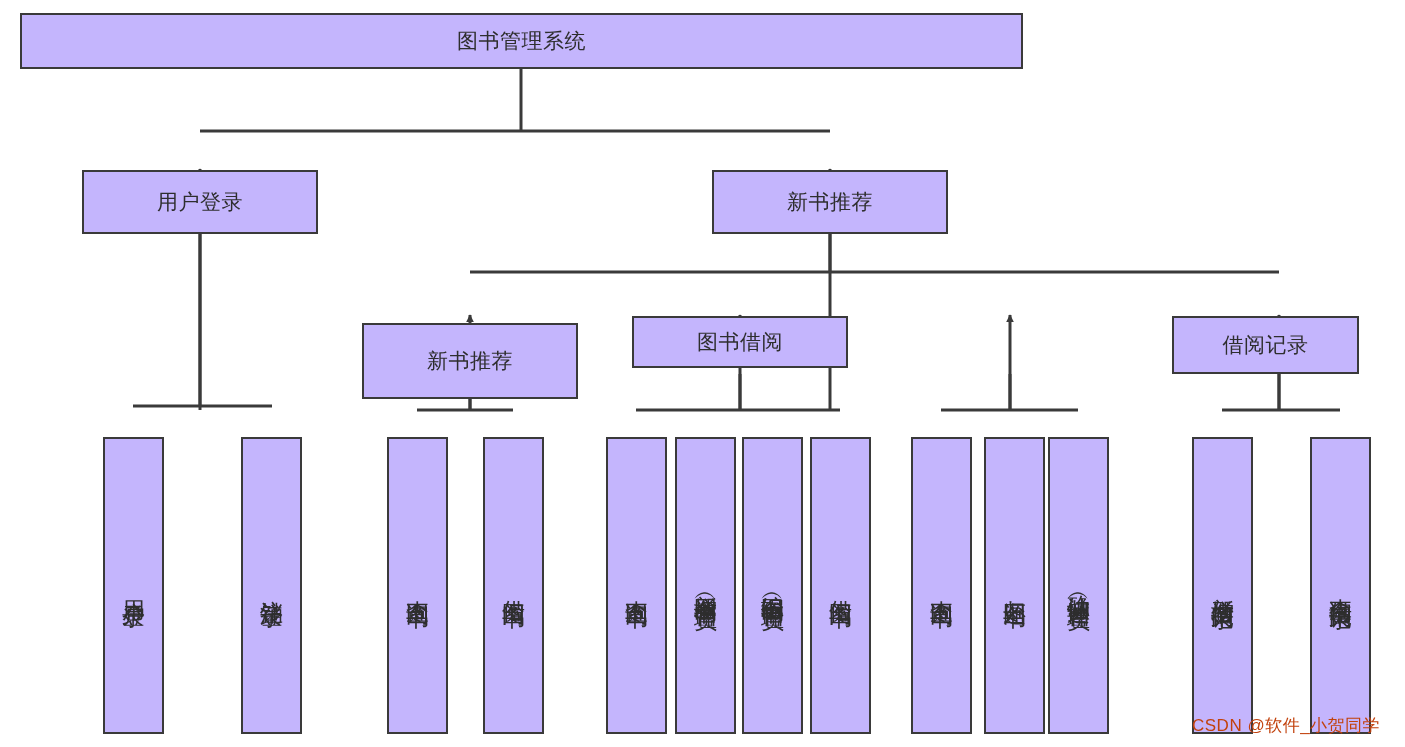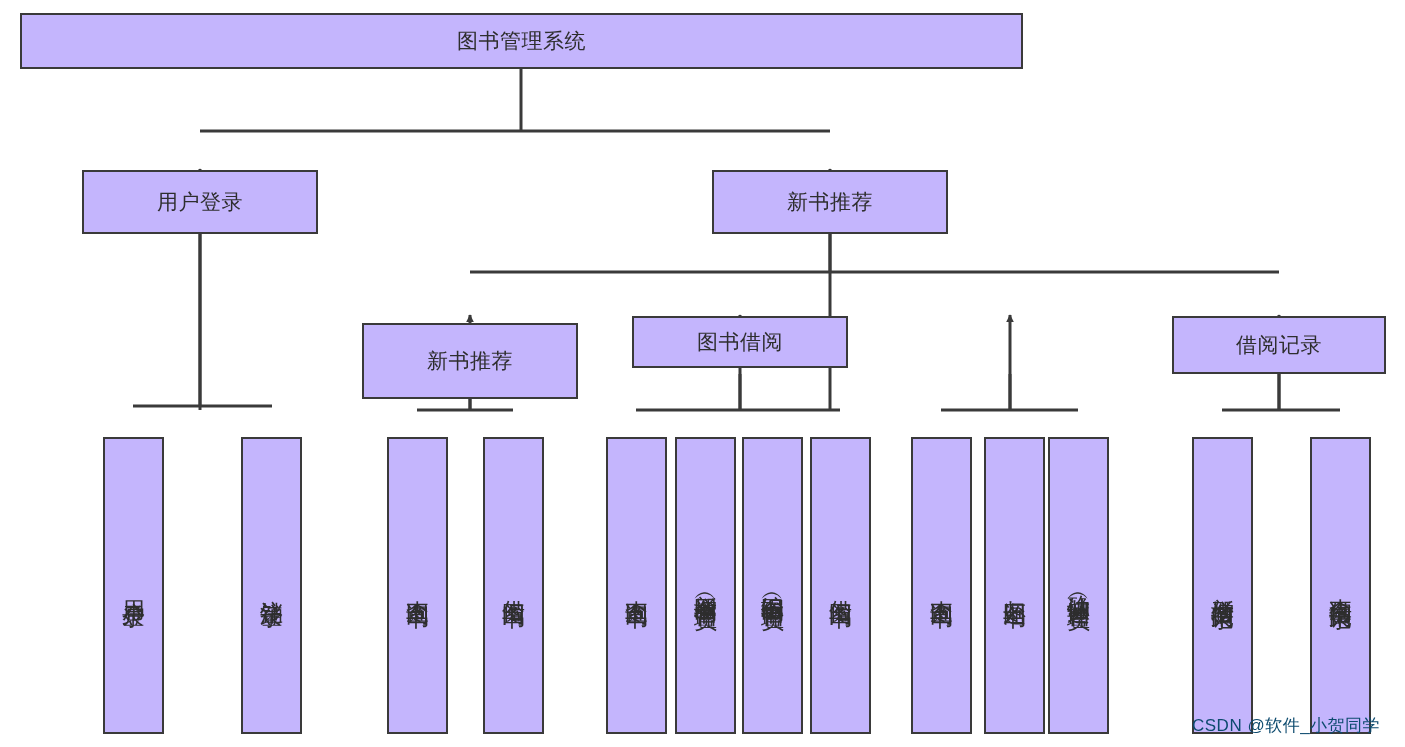--- a/index.html
+++ b/index.html
@@ -116,21 +116,21 @@
 
   <div class="node-box horizontal" style="left: 362px; top: 323px; width: 216px; height: 76px; justify-content: center;">
     <span class="node-label">新书推荐</span>
   </div>
 
   <div class="node-box horizontal" style="left: 632px; top: 316px; width: 216px; height: 52px;">
     <span class="node-label">图书借阅</span>
   </div>
 
 
-  <div class="node-box horizontal" style="left: 1172px; top: 316px; width: 214px; height: 58px;">
+  <div class="node-box horizontal" style="left: 1172px; top: 316px; width: 187px; height: 58px;">
     <span class="node-label">借阅记录</span>
   </div>
 
   <div class="node-box vertical" style="left: 103px; top: 437px; width: 61px; height: 297px;">
     <span class="node-label">用户登录</span>
   </div>
 
   <div class="node-box vertical" style="left: 241px; top: 437px; width: 61px; height: 297px;">
     <span class="node-label">注销登录</span>
   </div>
@@ -172,15 +172,15 @@
   </div>
 
   <div class="node-box vertical" style="left: 1192px; top: 437px; width: 61px; height: 297px;">
     <span class="node-label">新增借阅记录</span>
   </div>
 
   <div class="node-box vertical" style="left: 1310px; top: 437px; width: 61px; height: 297px;">
     <span class="node-label">查询借阅记录</span>
   </div>
 
-  <div class="watermark" style="left: 1192px; top: 714px; color: #0c4a6e;">CSDN @软件_小贺同学</div>
+  <div class="watermark" style="left: 1192px; top: 714px; color: #c2410c;">CSDN @软件_小贺同学</div>
 
 </div>
 
 </body></html>

